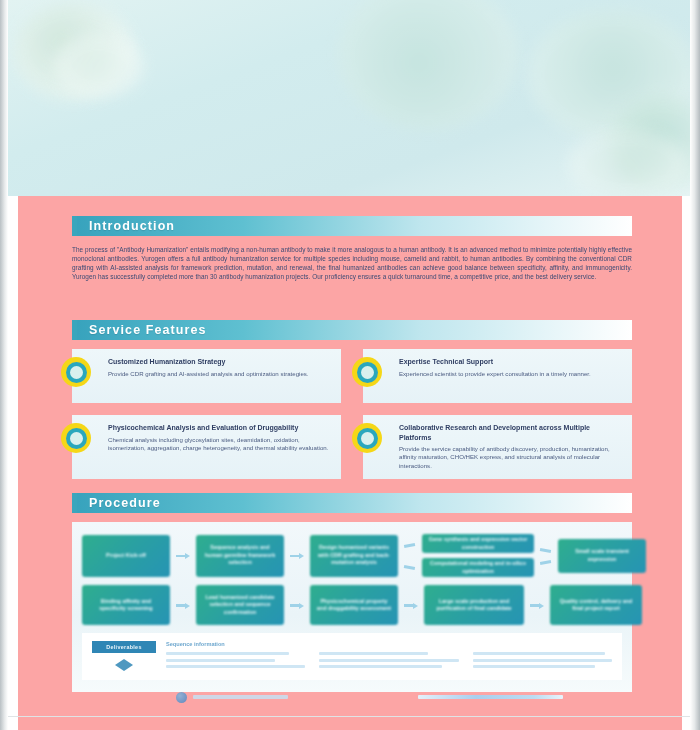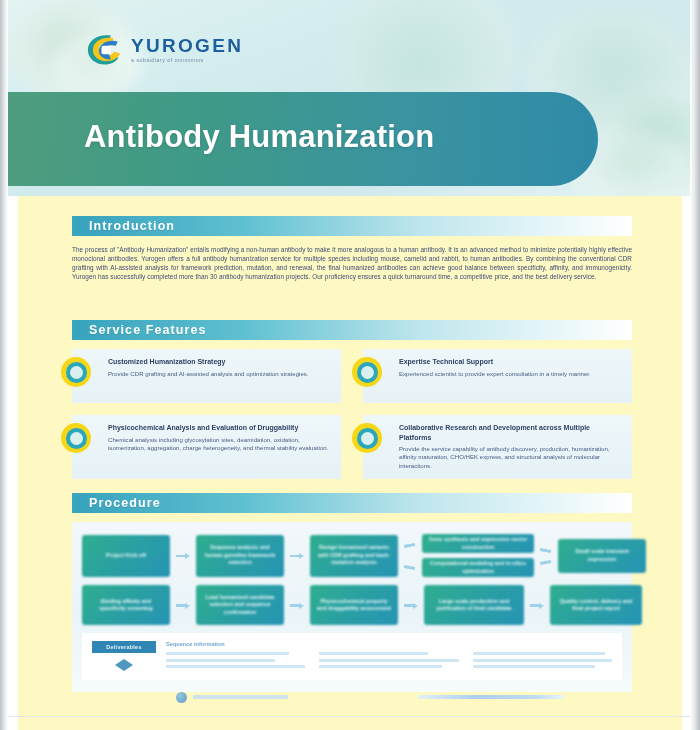--- a/index.html
+++ b/index.html
@@ -79,21 +79,21 @@
   }
   .banner-title {
     position: absolute; left: 76px; top: 27px;
     font-size: 31px; font-weight: 700; color: #ffffff;
     letter-spacing: .2px; text-shadow: 0 1px 3px rgba(0,0,0,.14);
   }
 
   
   .sheet {
     position: absolute; left: 18px; top: 196px;
-    width: 664px; height: 534px; background: #fef9c3; z-index: 10;
+    width: 664px; height: 534px; background: #fca5a5; z-index: 10;
   }
 
   
   .sec-head {
     display: flex; align-items: stretch; height: 20px;
     margin: 0 0 9px 0;
   }
   .sec-bar { width: 5px; background: #3aa6bd; flex: 0 0 5px; }
   .sec-grad {
     flex: 1; display: flex; align-items: center; padding-left: 12px;
@@ -251,36 +251,21 @@
 
   <div class="hero">
     <div class="blob b1"></div>
     <div class="blob b2"></div>
     <div class="blob b3"></div>
     <div class="blob b4"></div>
     <div class="blob b5"></div>
     <div class="blob b6"></div>
   </div>
 
-  <div class="logo-wrap">
-    <svg class="logo-mark" viewBox="0 0 44 40">
-      <path d="M30 3 C14 1 3 9 3 20 C3 30 12 37 23 37 C30 37 36 34 39 29 L31 27 C28 30 25 31 22 31 C15 31 10 27 10 20 C10 12 17 7 28 8 Z" fill="#1f9e9b"></path>
-      <path d="M33 6 C20 4 9 10 9 20 C9 29 18 34 27 33 C34 32 39 29 41 24 L34 22 C31 26 28 27 25 27 C19 27 16 23 16 19 C16 13 22 10 32 11 Z" fill="#f5c518"></path>
-      <path d="M38 10 C28 7 16 12 16 21 C16 28 23 32 30 31 L28 25 C25 25 22 23 22 20 C22 16 28 13 36 15 Z" fill="#2d7fc4"></path>
-      <rect x="19" y="15" width="11" height="10" rx="2.5" fill="#ffffff"></rect>
-    </svg>
-    <span class="logo-text">
-      <span class="logo-name">YUROGEN</span>
-      <span class="logo-tag">a subsidiary of mmmmmm</span>
-    </span>
-  </div>
-
-  <div class="banner">
-    <div class="banner-title">Antibody Humanization</div>
-  </div>
+
 
   <div class="sheet">
 
     <div class="blk" id="intro">
       <div class="sec-head">
         <div class="sec-bar"></div>
         <div class="sec-grad">
           <span class="sec-title">Introduction</span>
         </div>
       </div>

